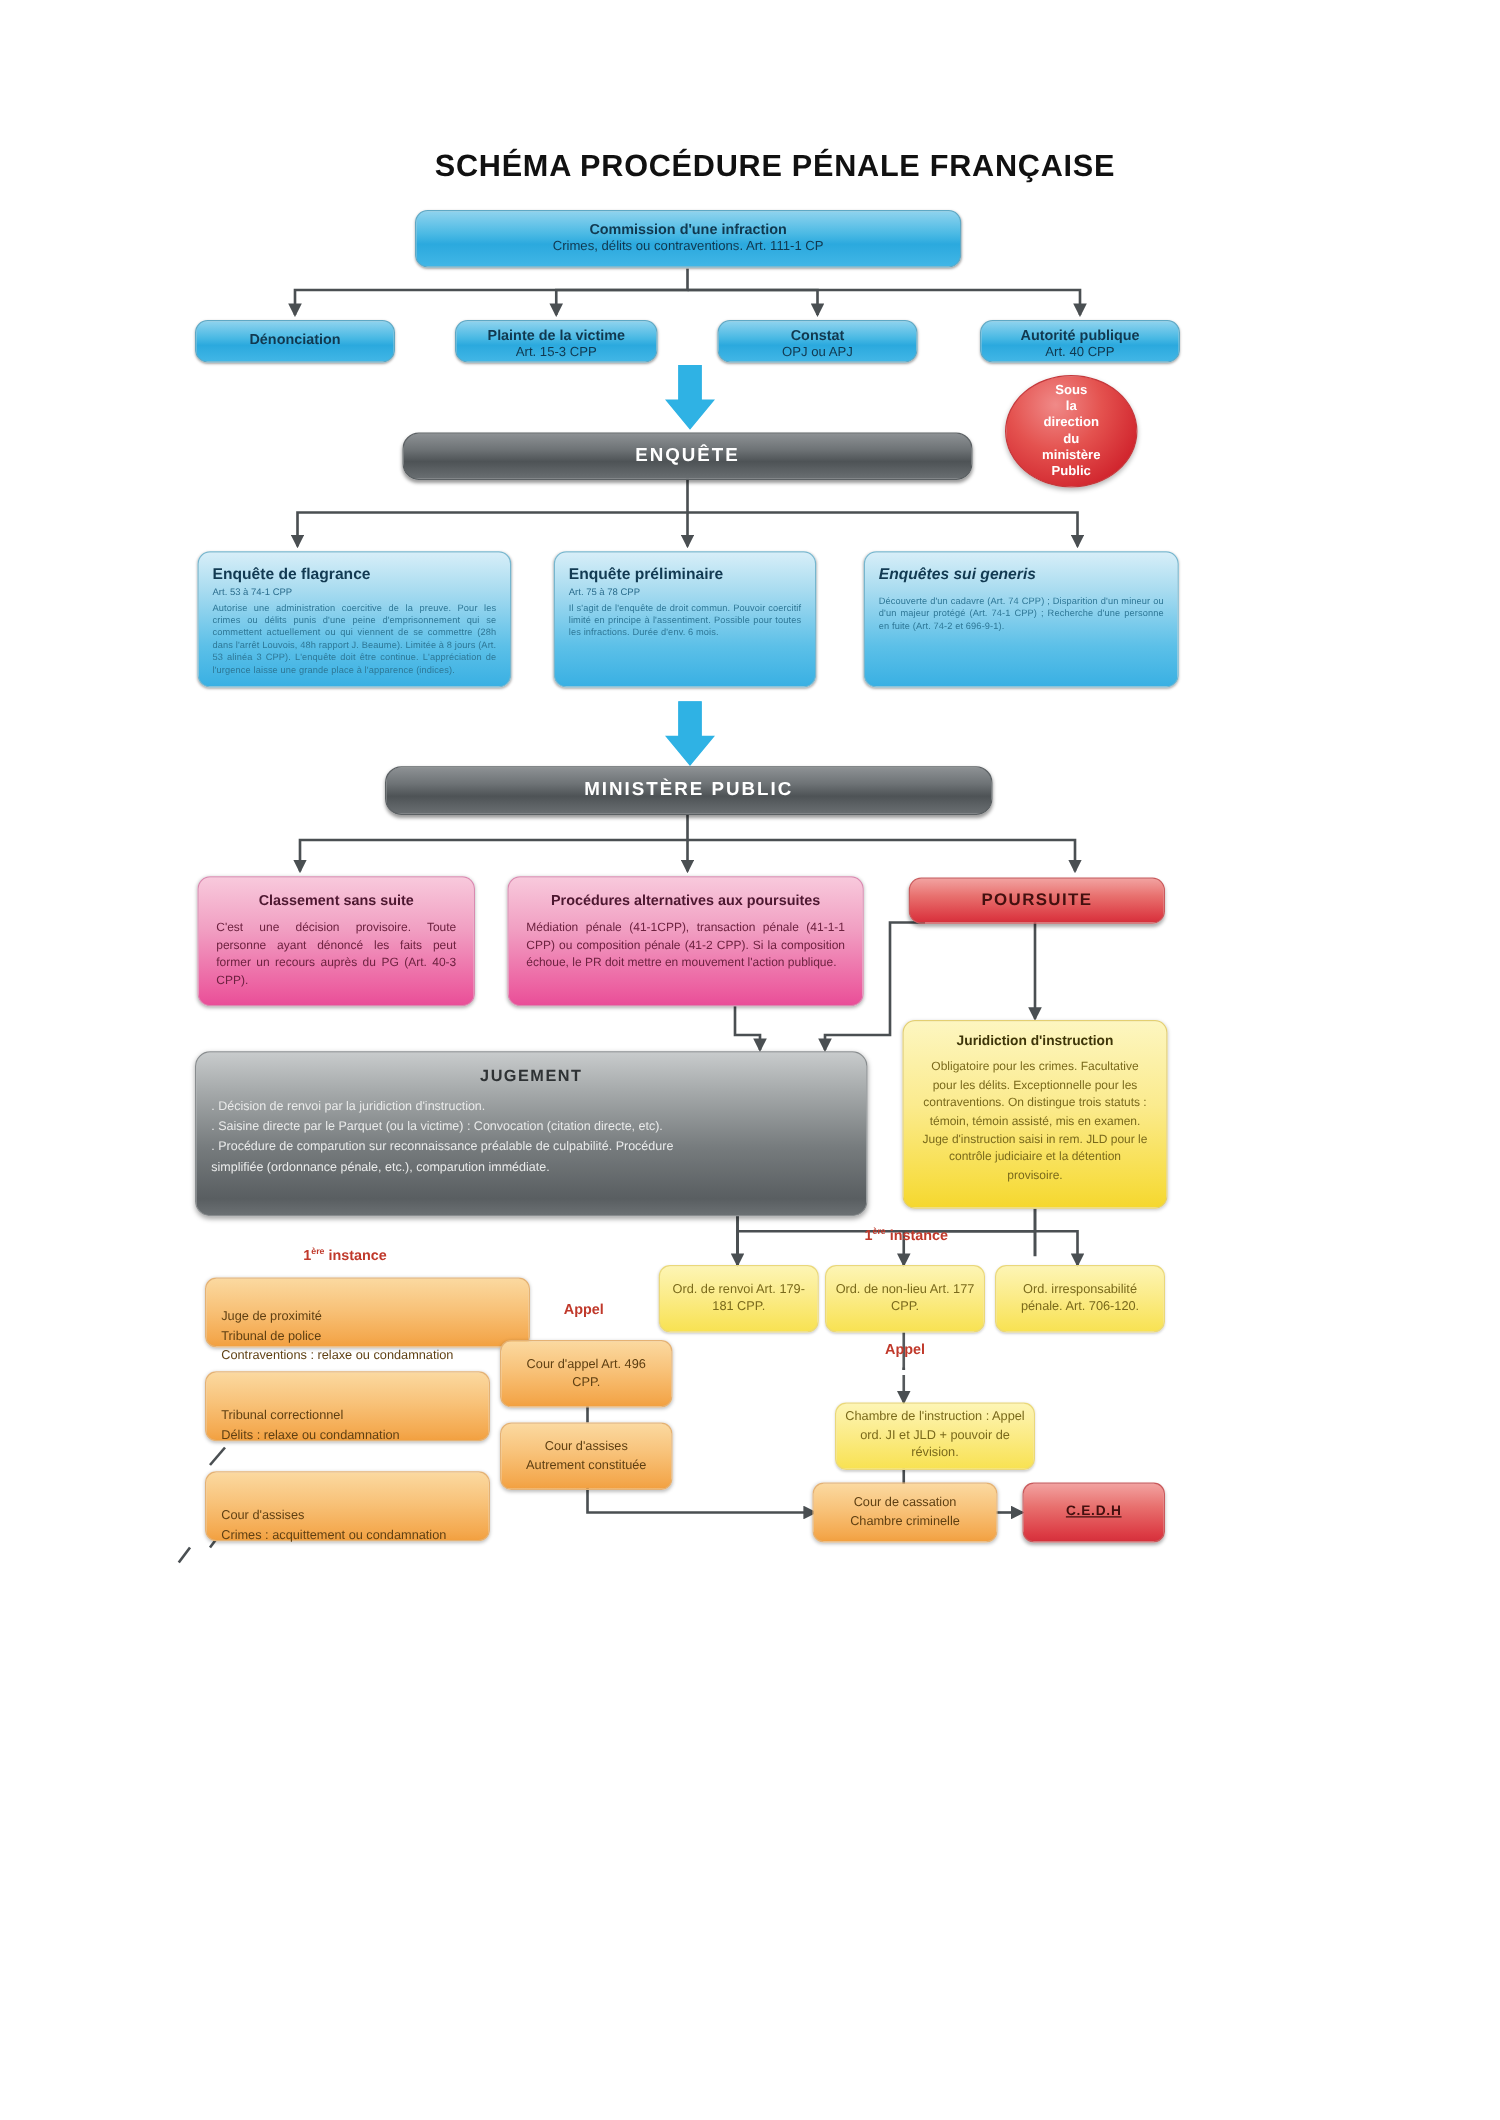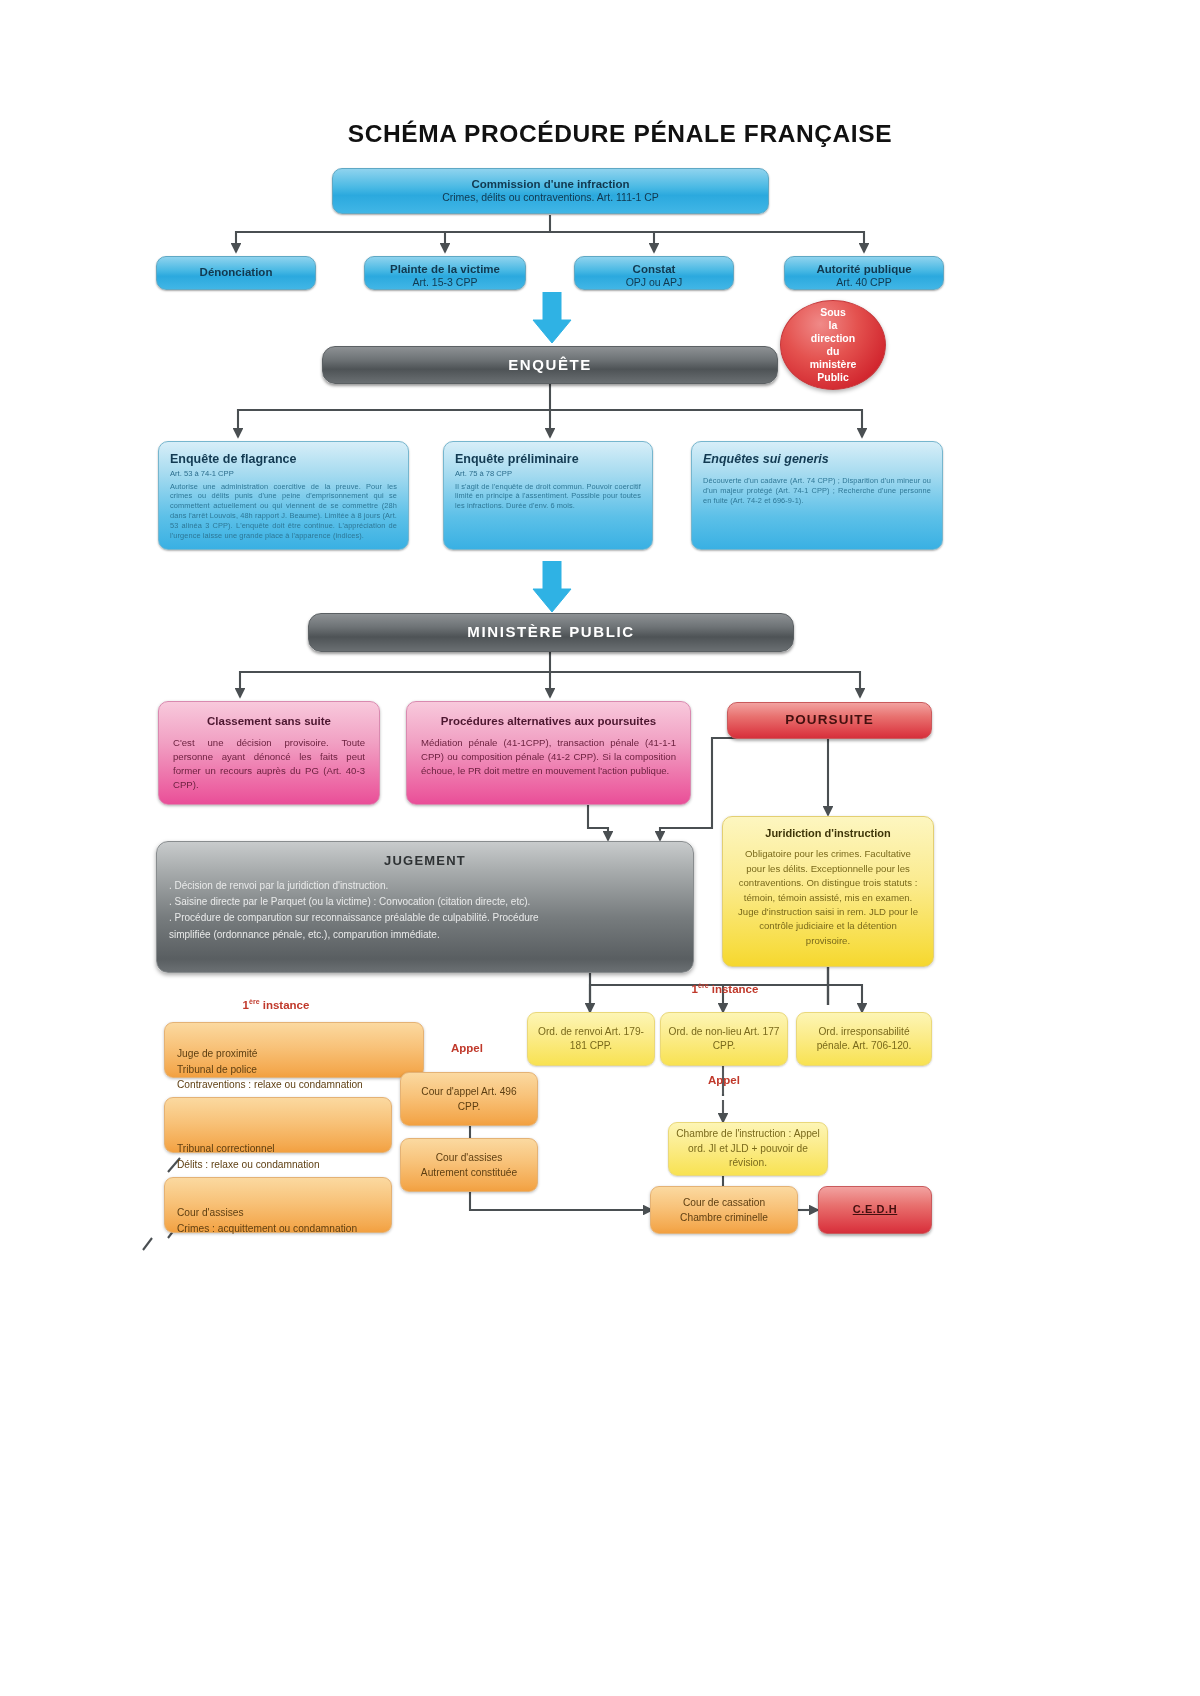--- a/index.html
+++ b/index.html
@@ -255,21 +255,21 @@
   </div>
   <div class="box blue" style="left:784px; top:256px; width:160px; height:34px; padding-top:5px;">
     <div class="hd">Autorité publique</div>
     <div class="sub">Art. 40 CPP</div>
   </div>
 
   <svg class="bigarrow" style="left:532px; top:292px;" width="40" height="52" viewBox="0 0 40 52">
     <polygon points="11,0 29,0 29,28 39,28 20,51 1,28 11,28" fill="#2fb2e4" stroke="#2fb2e4" stroke-width="1"></polygon>
   </svg>
 
-  <div class="ellipse" style="left:780px; top:300px; width:106px; height:90px;">
+  <div class="ellipse" style="left:804px; top:300px; width:106px; height:90px;">
     <span style="display:block; padding:0 10px;">
       <span>Sous<br>la<br>direction<br>du<br>ministère<br>Public</span>
     </span>
   </div>
 
   <div class="box grey" style="left:322px; top:346px; width:456px; height:38px; border-radius:13px;">
     <div class="hd">ENQUÊTE</div>
   </div>
 
   <div class="box blue-pale" style="left:158px; top:441px; width:251px; height:109px; padding:10px 11px;">
@@ -351,21 +351,21 @@
 
   <div class="yellow-sm" style="position:absolute; left:668px; top:1122px; width:160px; height:54px;">
     <span>Chambre de l'instruction : Appel ord. JI et JLD + pouvoir de révision.</span>
   </div>
 
   <div class="orange" style="position:absolute; left:164px; top:1022px; width:260px; height:56px; white-space:pre-line;">
     <span>Juge de proximité
 Tribunal de police
 Contraventions : relaxe ou condamnation</span>
   </div>
-  <div class="orange" style="position:absolute; left:164px; top:1097px; width:228px; height:56px; white-space:pre-line; padding-top:28px;">
+  <div class="orange" style="position:absolute; left:164px; top:1097px; width:228px; height:56px; white-space:pre-line; padding-top:12px;">
     <span>Tribunal correctionnel
 Délits : relaxe ou condamnation</span>
   </div>
   <div class="orange" style="position:absolute; left:164px; top:1177px; width:228px; height:56px; white-space:pre-line; padding-top:12px;">
     <span>Cour d'assises
 Crimes : acquittement ou condamnation</span>
   </div>
 
   <div class="orange ctr" style="position:absolute; left:400px; top:1072px; width:138px; height:54px;">
     <span>Cour d'appel Art. 496 CPP.</span>

